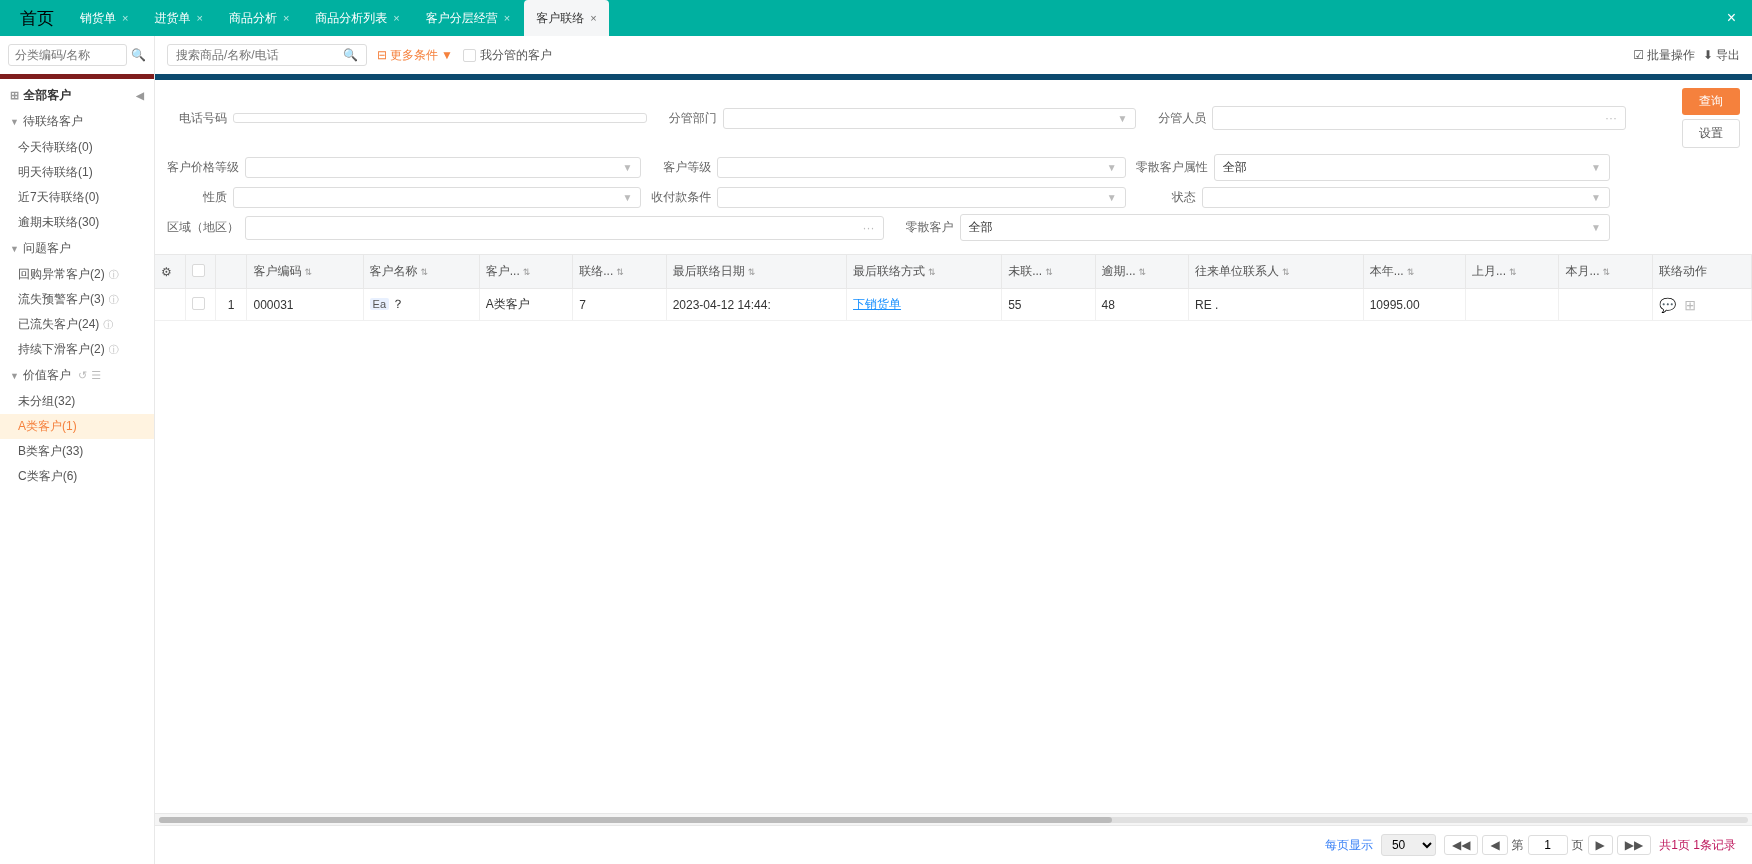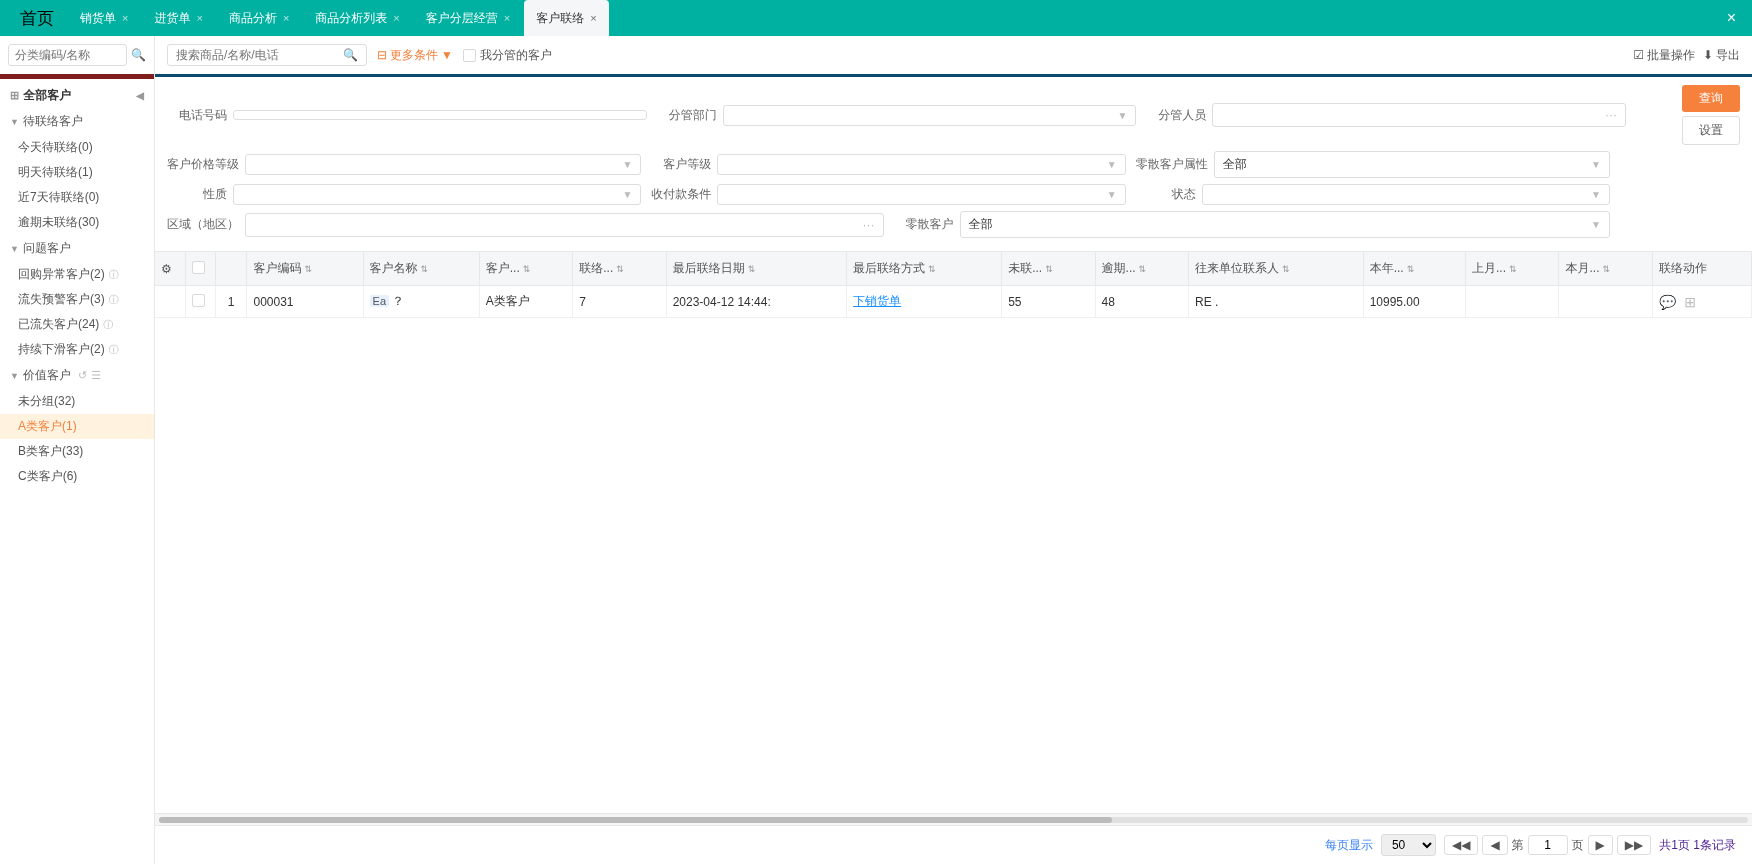--- a/index.html
+++ b/index.html
@@ -126,21 +126,21 @@
       display: flex;
       flex-direction: column;
       background: #f5f6f7;
       overflow: hidden;
     }
 
     
     .filter-toolbar {
       background: #fff;
       padding: 8px 12px;
-      border-bottom: 3px solid #0c4a6e;
+      border-bottom: 6px solid #0c4a6e;
       display: flex;
       align-items: center;
       gap: 10px;
     }
     .filter-search {
       display: flex;
       align-items: center;
       border: 1px solid #ddd;
       border-radius: 3px;
       padding: 3px 8px;
@@ -330,21 +330,21 @@
       font-size: 12px;
     }
     .page-input {
       border: 1px solid #ddd;
       border-radius: 3px;
       padding: 2px 6px;
       width: 40px;
       text-align: center;
       font-size: 12px;
     }
-    .page-total { color: #4c1d95; }
+    .page-total { color: #be185d; }
     .scrollbar-area {
       height: 12px;
       background: #f5f5f5;
       border-top: 1px solid #e8e8e8;
       display: flex;
       align-items: center;
       padding: 2px 4px;
     }
     .scrollbar-track {
       flex: 1;

